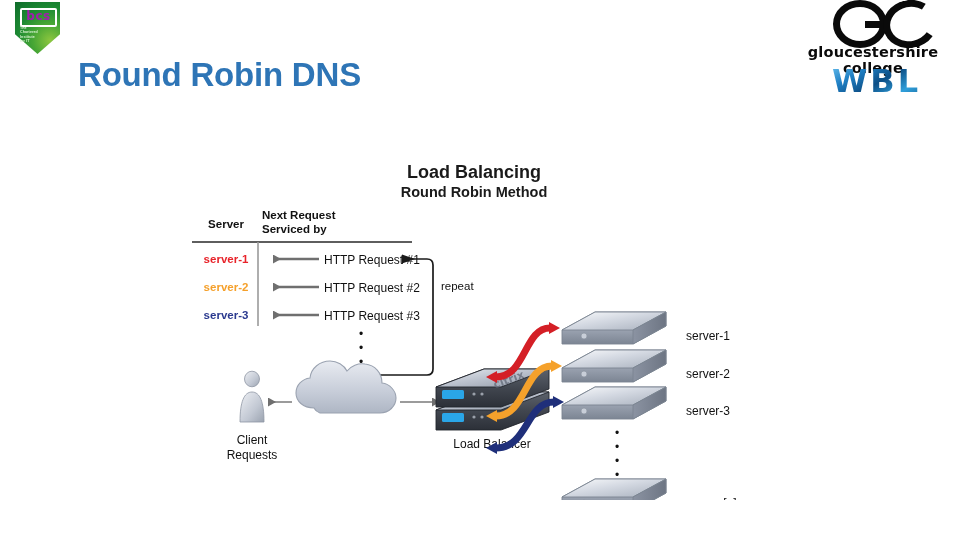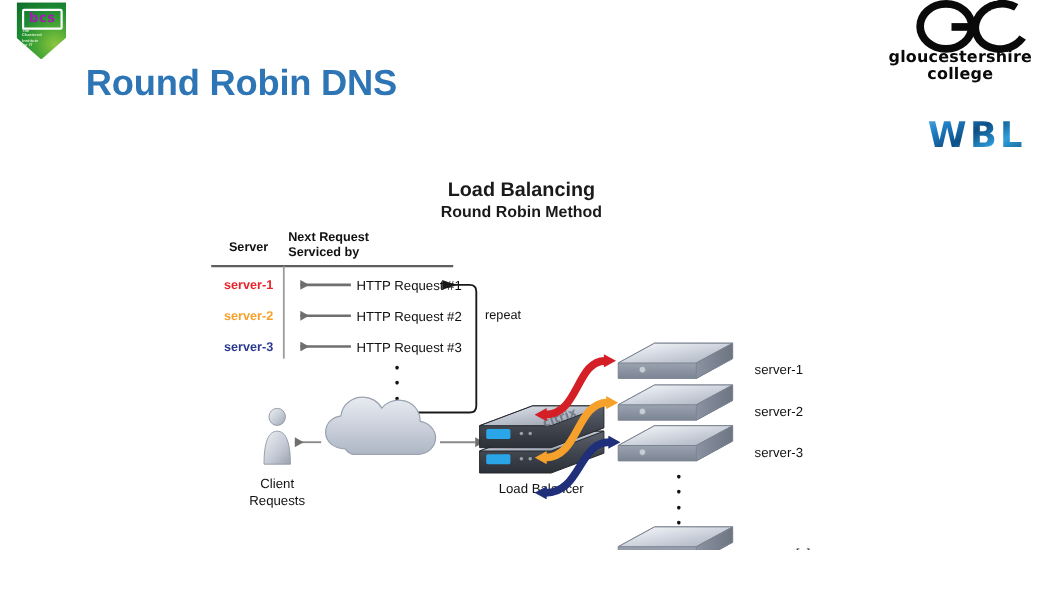--- a/index.html
+++ b/index.html
@@ -53,27 +53,26 @@
     content:"";position:absolute;right:-1px;top:14px;width:16px;height:7px;
     background:#0a0a0a;
   }
   #gc-c{border-right-color:transparent;transform:rotate(-12deg);}
   #gc-name{
     position:absolute;left:2px;top:40px;width:154px;text-align:center;
     font-size:14.5px;font-weight:bold;color:#0a0a0a;letter-spacing:.2px;
     font-family:"DejaVu Sans",sans-serif;
   }
   #wbl{
-    position:absolute;left:38px;top:58px;width:112px;text-align:center;
+    position:absolute;left:38px;top:58px;width:112px;
     font-size:32px;font-weight:bold;letter-spacing:3px;
     background:linear-gradient(150deg,#6fc6f2 0%,#1f7fc4 25%,#0d4f86 46%,#2f9fdb 68%,#0b3a66 100%);
     -webkit-background-clip:text;background-clip:text;color:transparent;
     -webkit-text-fill-color:transparent;
     font-family:"DejaVu Sans",sans-serif;
-    margin-top:42px;
   }
 
   
   #diagram{position:absolute;left:174px;top:140px;width:600px;height:360px;}
   #diagram svg{display:block;width:600px;height:360px;}
   .dg-title{font:bold 18px "Liberation Sans",sans-serif;fill:#1a1a1a;}
   .dg-sub{font:bold 14.5px "Liberation Sans",sans-serif;fill:#1a1a1a;}
   .th{font:bold 11.5px "Liberation Sans",sans-serif;fill:#111;}
   .srv1{font:bold 11.5px "Liberation Sans",sans-serif;fill:#e8232a;}
   .srv2{font:bold 11.5px "Liberation Sans",sans-serif;fill:#f5a02b;}

